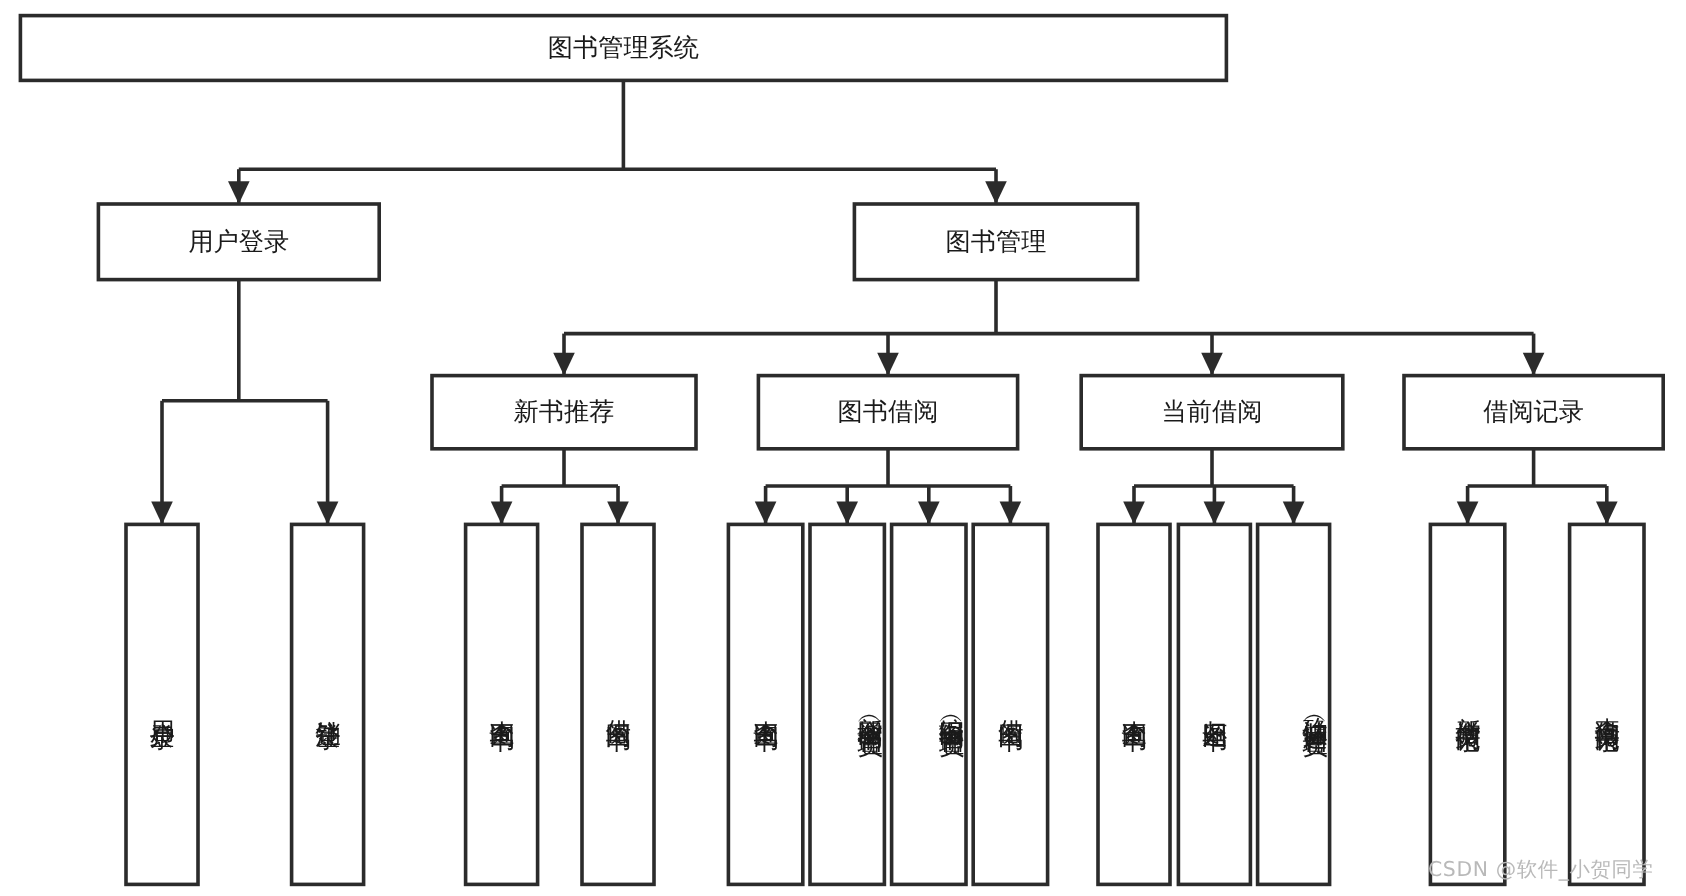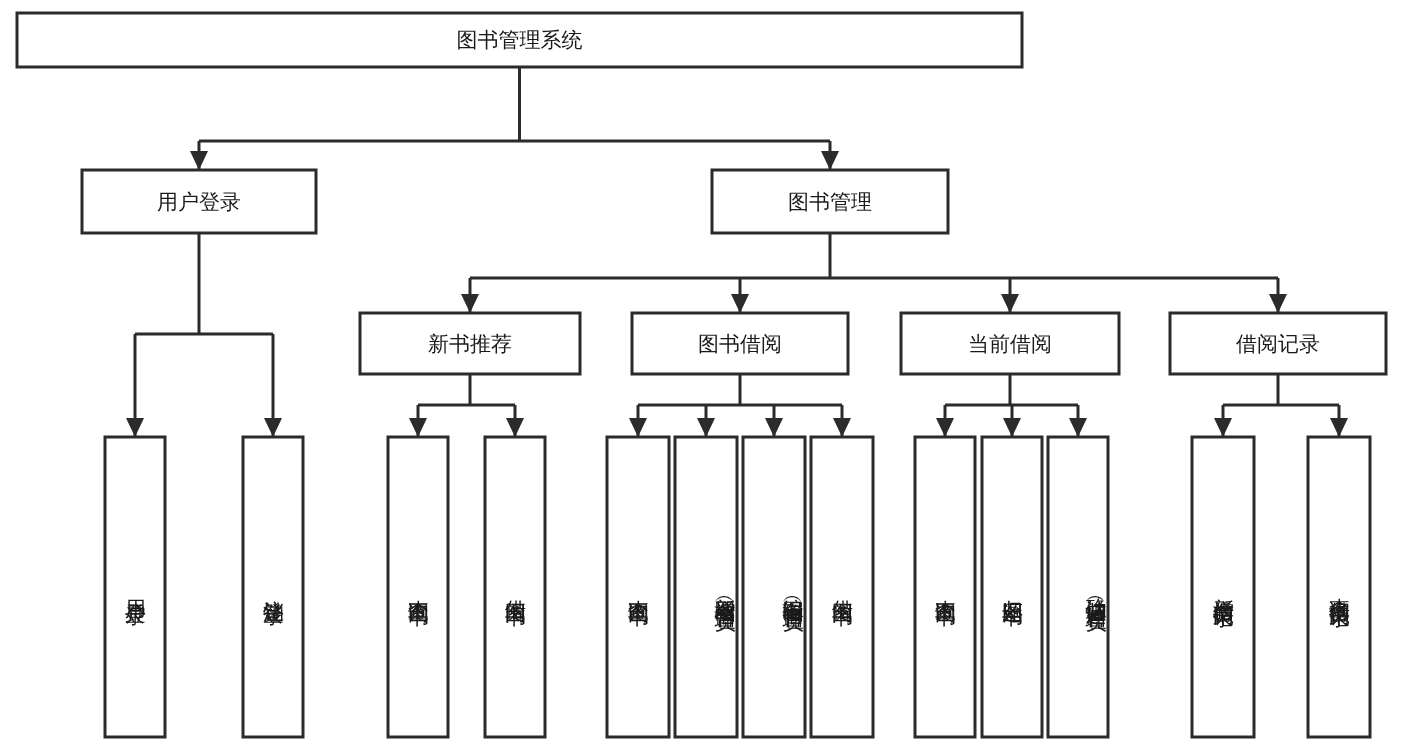--- a/index.html
+++ b/index.html
@@ -175,13 +175,14 @@
       <div class="vert-text-wrap" style="left: 607px; top: 437px; width: 62px; height: 300px;">查询图书</div>
       <div class="vert-text-wrap top-aligned" style="left: 675px; top: 437px; width: 62px; height: 300px;">新增图书（管理员）</div>
       <div class="vert-text-wrap top-aligned" style="left: 743px; top: 437px; width: 62px; height: 300px;">编辑图书（管理员）</div>
       <div class="vert-text-wrap" style="left: 811px; top: 437px; width: 62px; height: 300px;">借阅图书</div>
       <div class="vert-text-wrap" style="left: 915px; top: 437px; width: 60px; height: 300px;">查询图书</div>
       <div class="vert-text-wrap" style="left: 982px; top: 437px; width: 60px; height: 300px;">归还图书</div>
       <div class="vert-text-wrap top-aligned" style="left: 1048px; top: 437px; width: 60px; height: 300px;">确认归还（管理员）</div>
       <div class="vert-text-wrap" style="left: 1192px; top: 437px; width: 62px; height: 300px;">新增借阅记录</div>
       <div class="vert-text-wrap" style="left: 1308px; top: 437px; width: 62px; height: 300px;">查询借阅记录</div>
     </div>
+  <div class="watermark">CSDN @软件_小贺同学</div>
 </div>
 
 </body></html>

